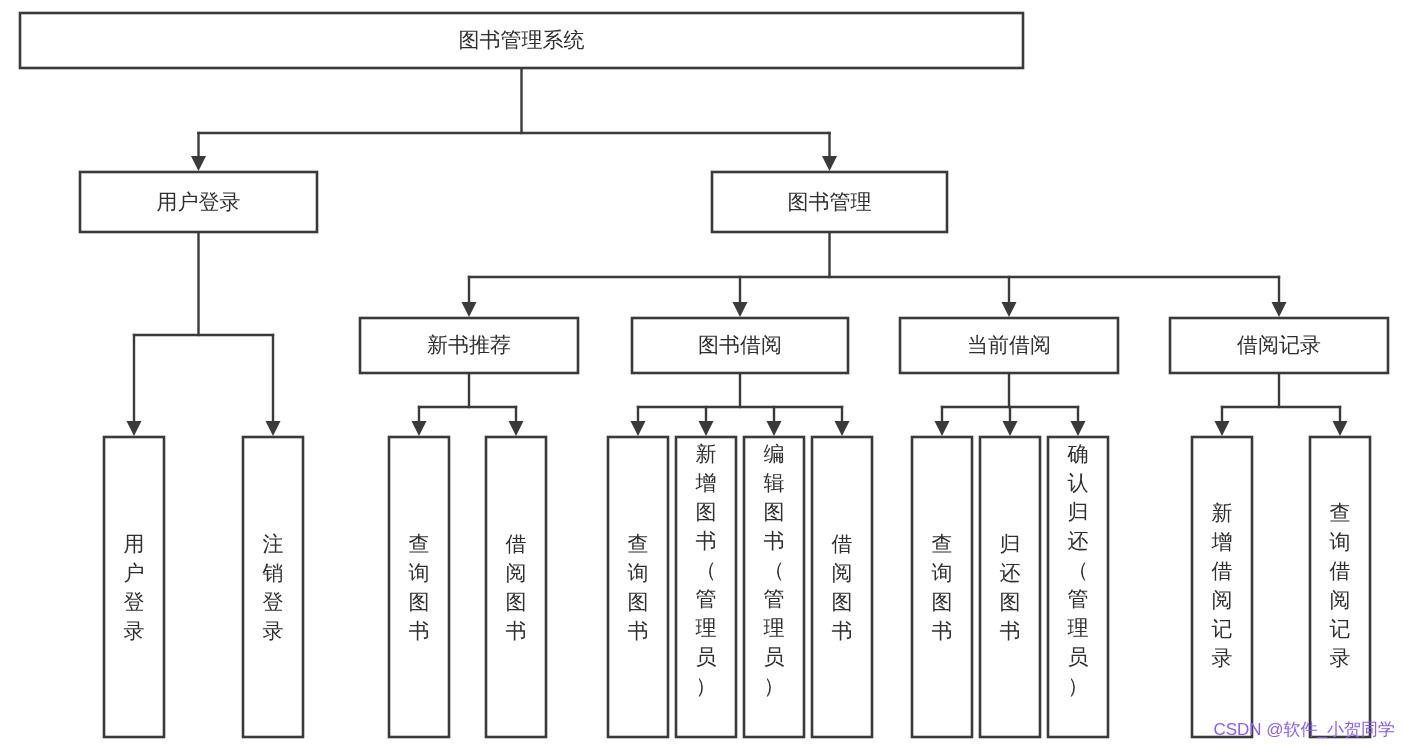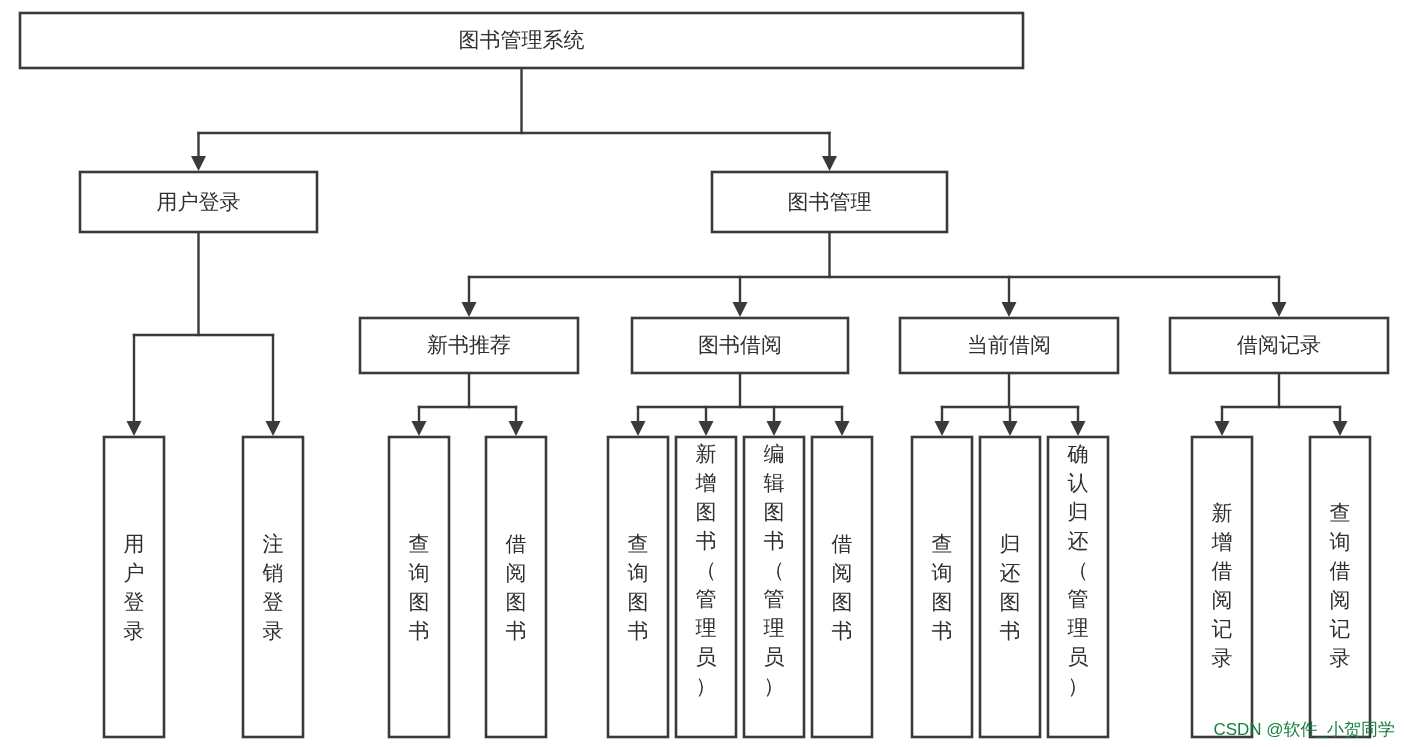--- a/index.html
+++ b/index.html
@@ -53,21 +53,21 @@
     font-family: "Liberation Sans", "DejaVu Sans", sans-serif;
     font-size: 21px;
     text-anchor: middle;
   }
   .watermark {
     position: absolute;
     right: 10px;
     bottom: 6px;
     font-family: "Liberation Sans", "DejaVu Sans", sans-serif;
     font-size: 17px;
-    color: #15803d;
+    color: #8b5cf6;
     white-space: nowrap;
     user-select: none;
   }
 </style>
 </head>
 <body>
 
 <div id="diagram-root">
   <svg class="canvas" viewBox="0 0 1405 747">
     <g id="connectors-layer">

